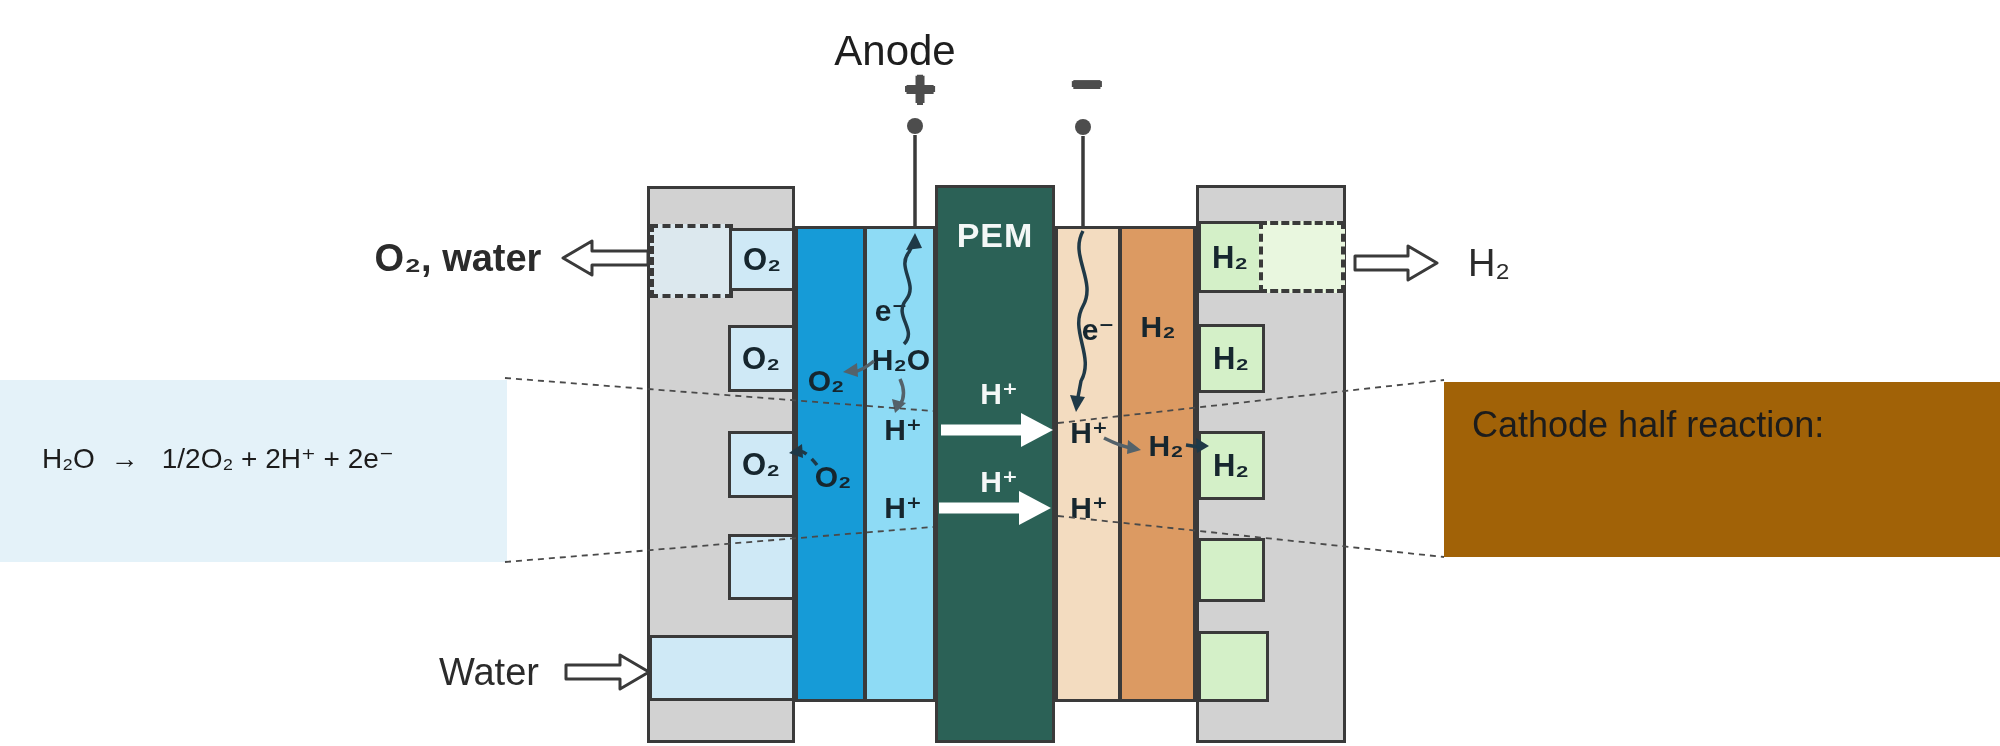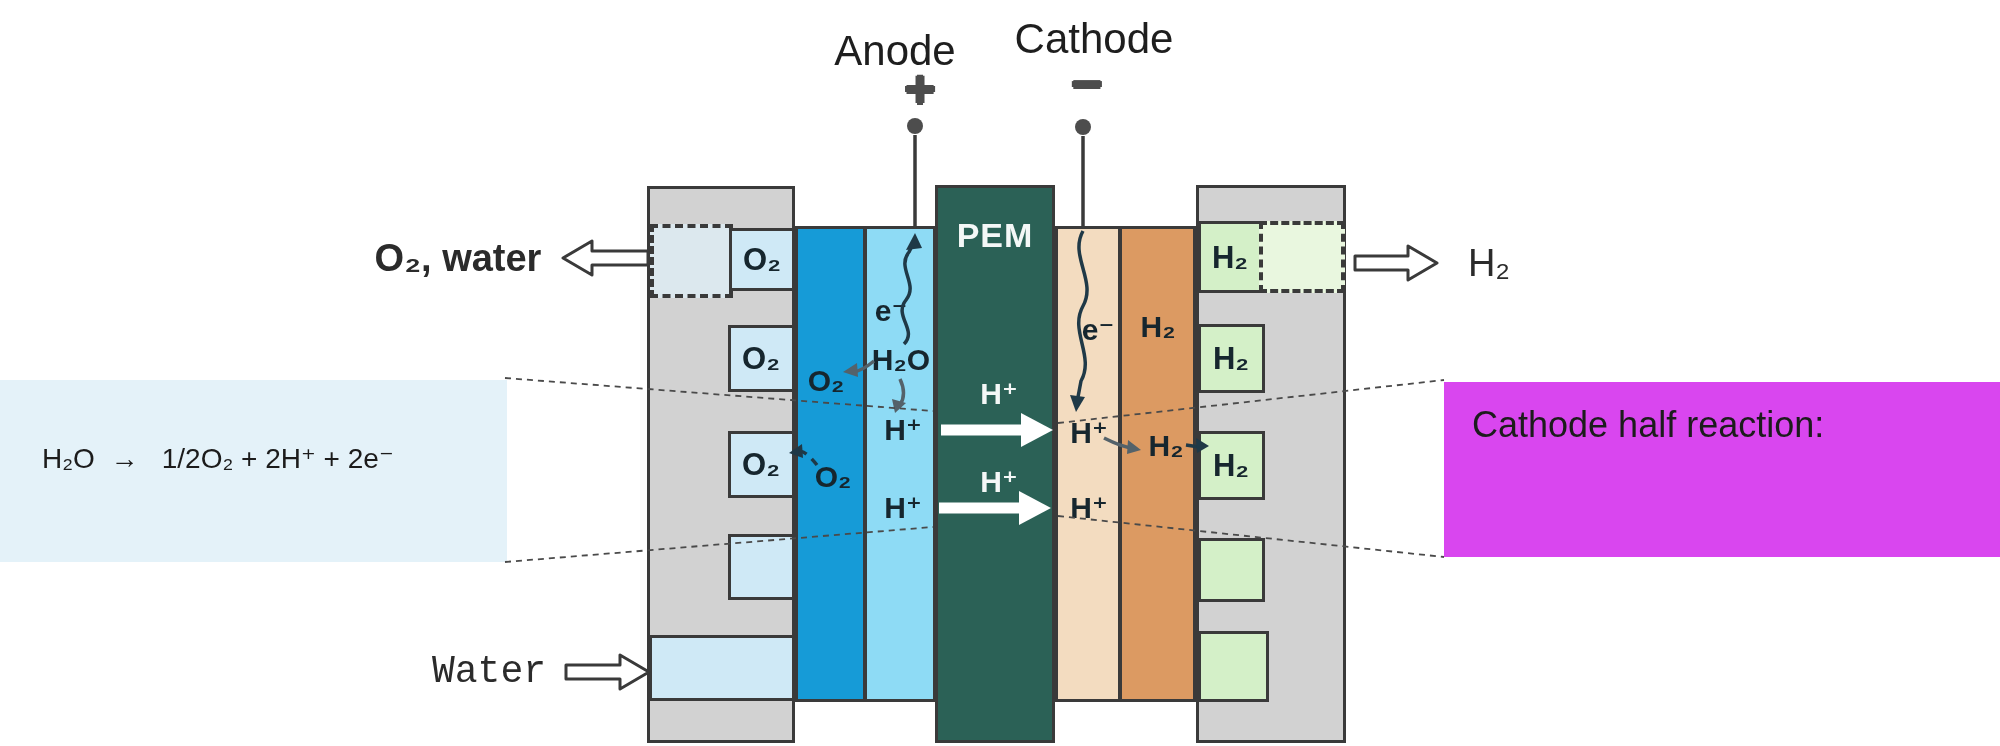--- a/index.html
+++ b/index.html
@@ -23,21 +23,21 @@
   .big{font-size:38px;color:#2b2b2b;}
   .term{font-size:42px;color:#1e1e1e;}
   .sign{font-size:54px;font-weight:bold;color:#4d4d4d;
         text-shadow:1.5px 0 0 #4d4d4d,-1.5px 0 0 #4d4d4d,0 1.5px 0 #4d4d4d,0 -1.5px 0 #4d4d4d;}
   .frm{font-size:30px;font-weight:bold;color:#16262e;}
   .chlbl{font-size:31px;font-weight:bold;color:#16262e;}
   .wht{color:#f4f8f7;}
   .pemlbl{font-size:34px;font-weight:bold;color:#f4f8f7;letter-spacing:1px;}
   .note{position:absolute;box-sizing:border-box;}
   .anode-note{left:0;top:380px;width:507px;height:182px;background:#e4f2f9;padding:32px 0 0 42px;}
-  .cathode-note{left:1444px;top:382px;width:556px;height:175px;background:#d946ef;padding:22px 0 0 28px;}
+  .cathode-note{left:1444px;top:382px;width:556px;height:175px;background:#a16207;padding:22px 0 0 28px;}
   .note-title{font-size:36px;color:#1c1c1c;white-space:pre;}
   .note-eq{font-size:28px;color:#1c1c1c;white-space:pre;margin-top:32px;}
   .anode-note .note-eq{margin-top:30px;}
   svg.overlay{position:absolute;left:0;top:0;pointer-events:none;}
 </style>
 </head>
 <body>
 
 <div class="stage">
 
@@ -64,26 +64,25 @@
   <div class="blk o2ch" style="left:649px;top:635px;width:146px;height:66px;"></div>
 
   <div class="blk h2ch" style="left:1198px;top:221px;width:64px;height:72px;"></div>
   <div class="blk dashed-unit dash-right" style="left:1259px;top:221px;width:86px;height:72px;"></div>
   <div class="blk h2ch" style="left:1198px;top:324px;width:67px;height:69px;"></div>
   <div class="blk h2ch" style="left:1198px;top:431px;width:67px;height:69px;"></div>
   <div class="blk h2ch" style="left:1198px;top:538px;width:67px;height:64px;"></div>
   <div class="blk h2ch" style="left:1198px;top:631px;width:71px;height:71px;"></div>
 
   <div class="lbl term" style="left:895px;top:51px;">Anode</div>
-  <div class="lbl term" style="left:1094px;top:39px;">Cathode</div>
   <div class="lbl sign" style="left:920px;top:88px;">+</div>
   <div class="lbl sign" style="left:1087px;top:83px;">−</div>
 
   <div class="lbl big" style="left:458px;top:258px;font-weight:bold;">O₂, water</div>
-  <div class="lbl big" style="left:489px;top:672px;font-family:Liberation Mono, monospace;">Water</div>
+  <div class="lbl big" style="left:489px;top:672px;">Water</div>
   <div class="lbl big" style="left:1489px;top:263px;">H₂</div>
 
   <div class="lbl pemlbl" style="left:995px;top:235px;">PEM</div>
   <div class="lbl frm wht" style="left:999px;top:394px;">H⁺</div>
   <div class="lbl frm wht" style="left:999px;top:482px;">H⁺</div>
 
   <div class="lbl frm" style="left:891px;top:311px;">e⁻</div>
   <div class="lbl frm" style="left:901px;top:360px;">H₂O</div>
   <div class="lbl frm" style="left:903px;top:430px;">H⁺</div>
   <div class="lbl frm" style="left:903px;top:508px;">H⁺</div>

